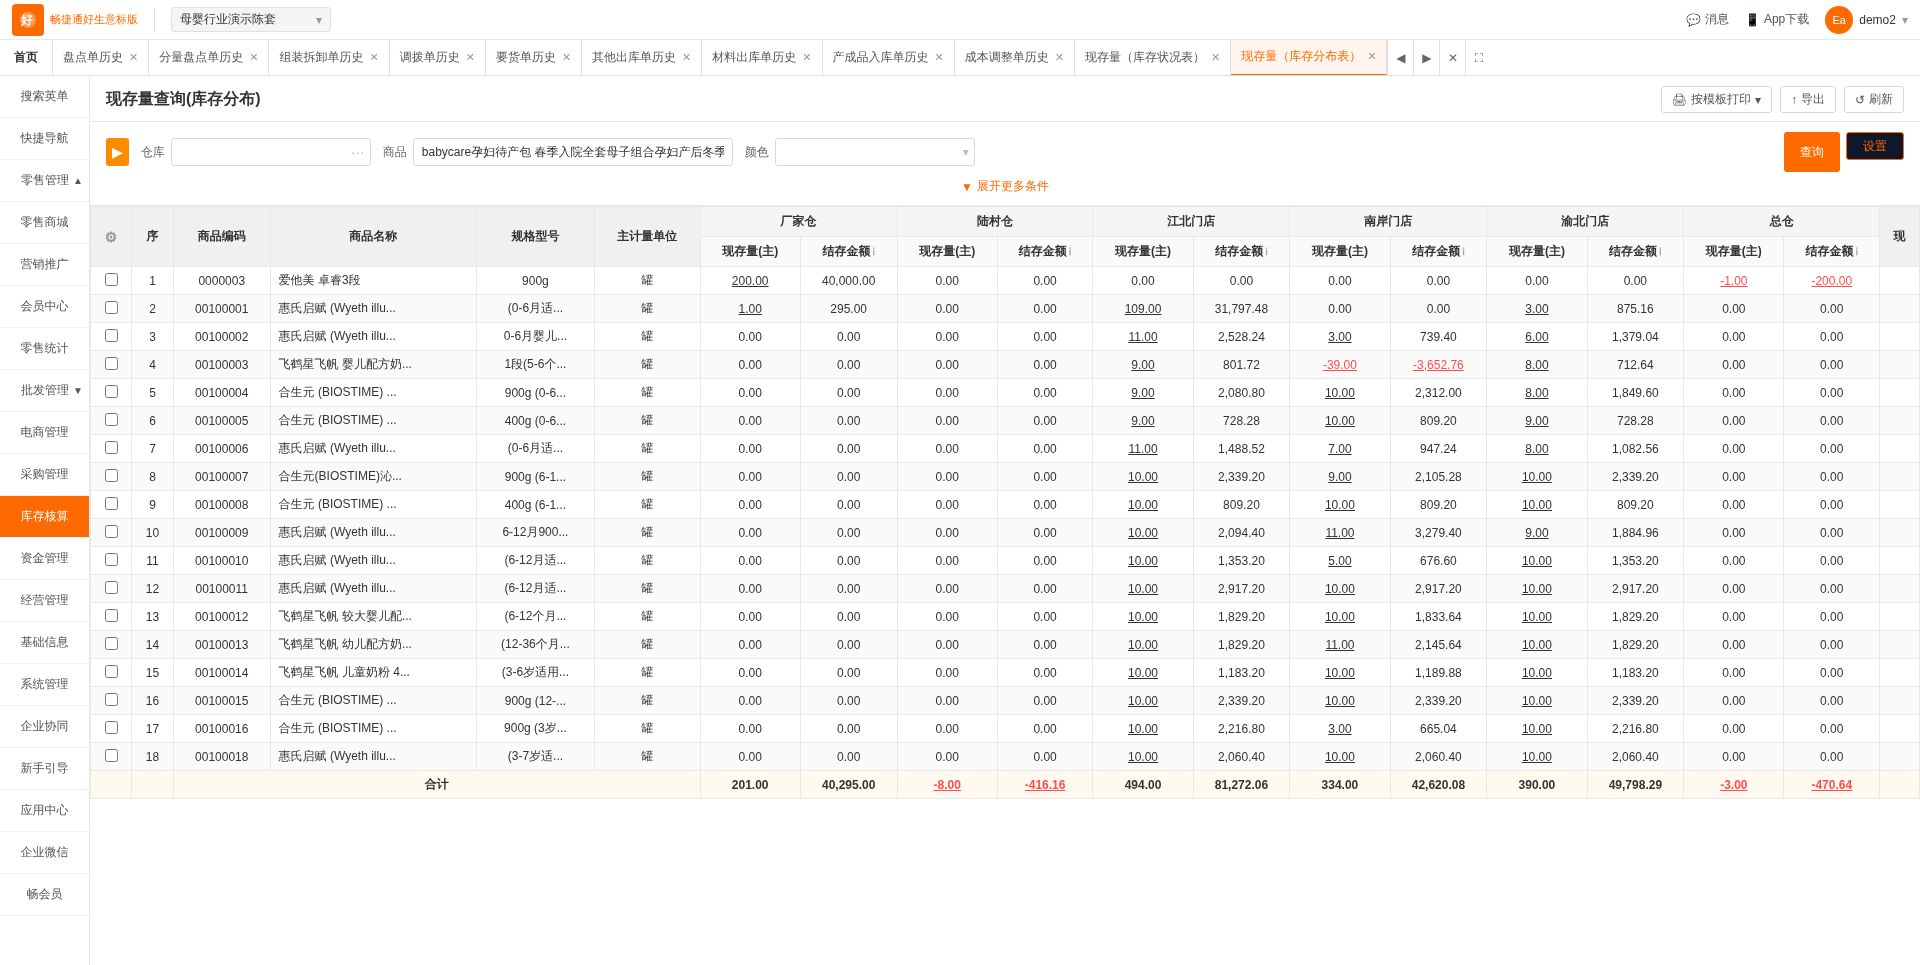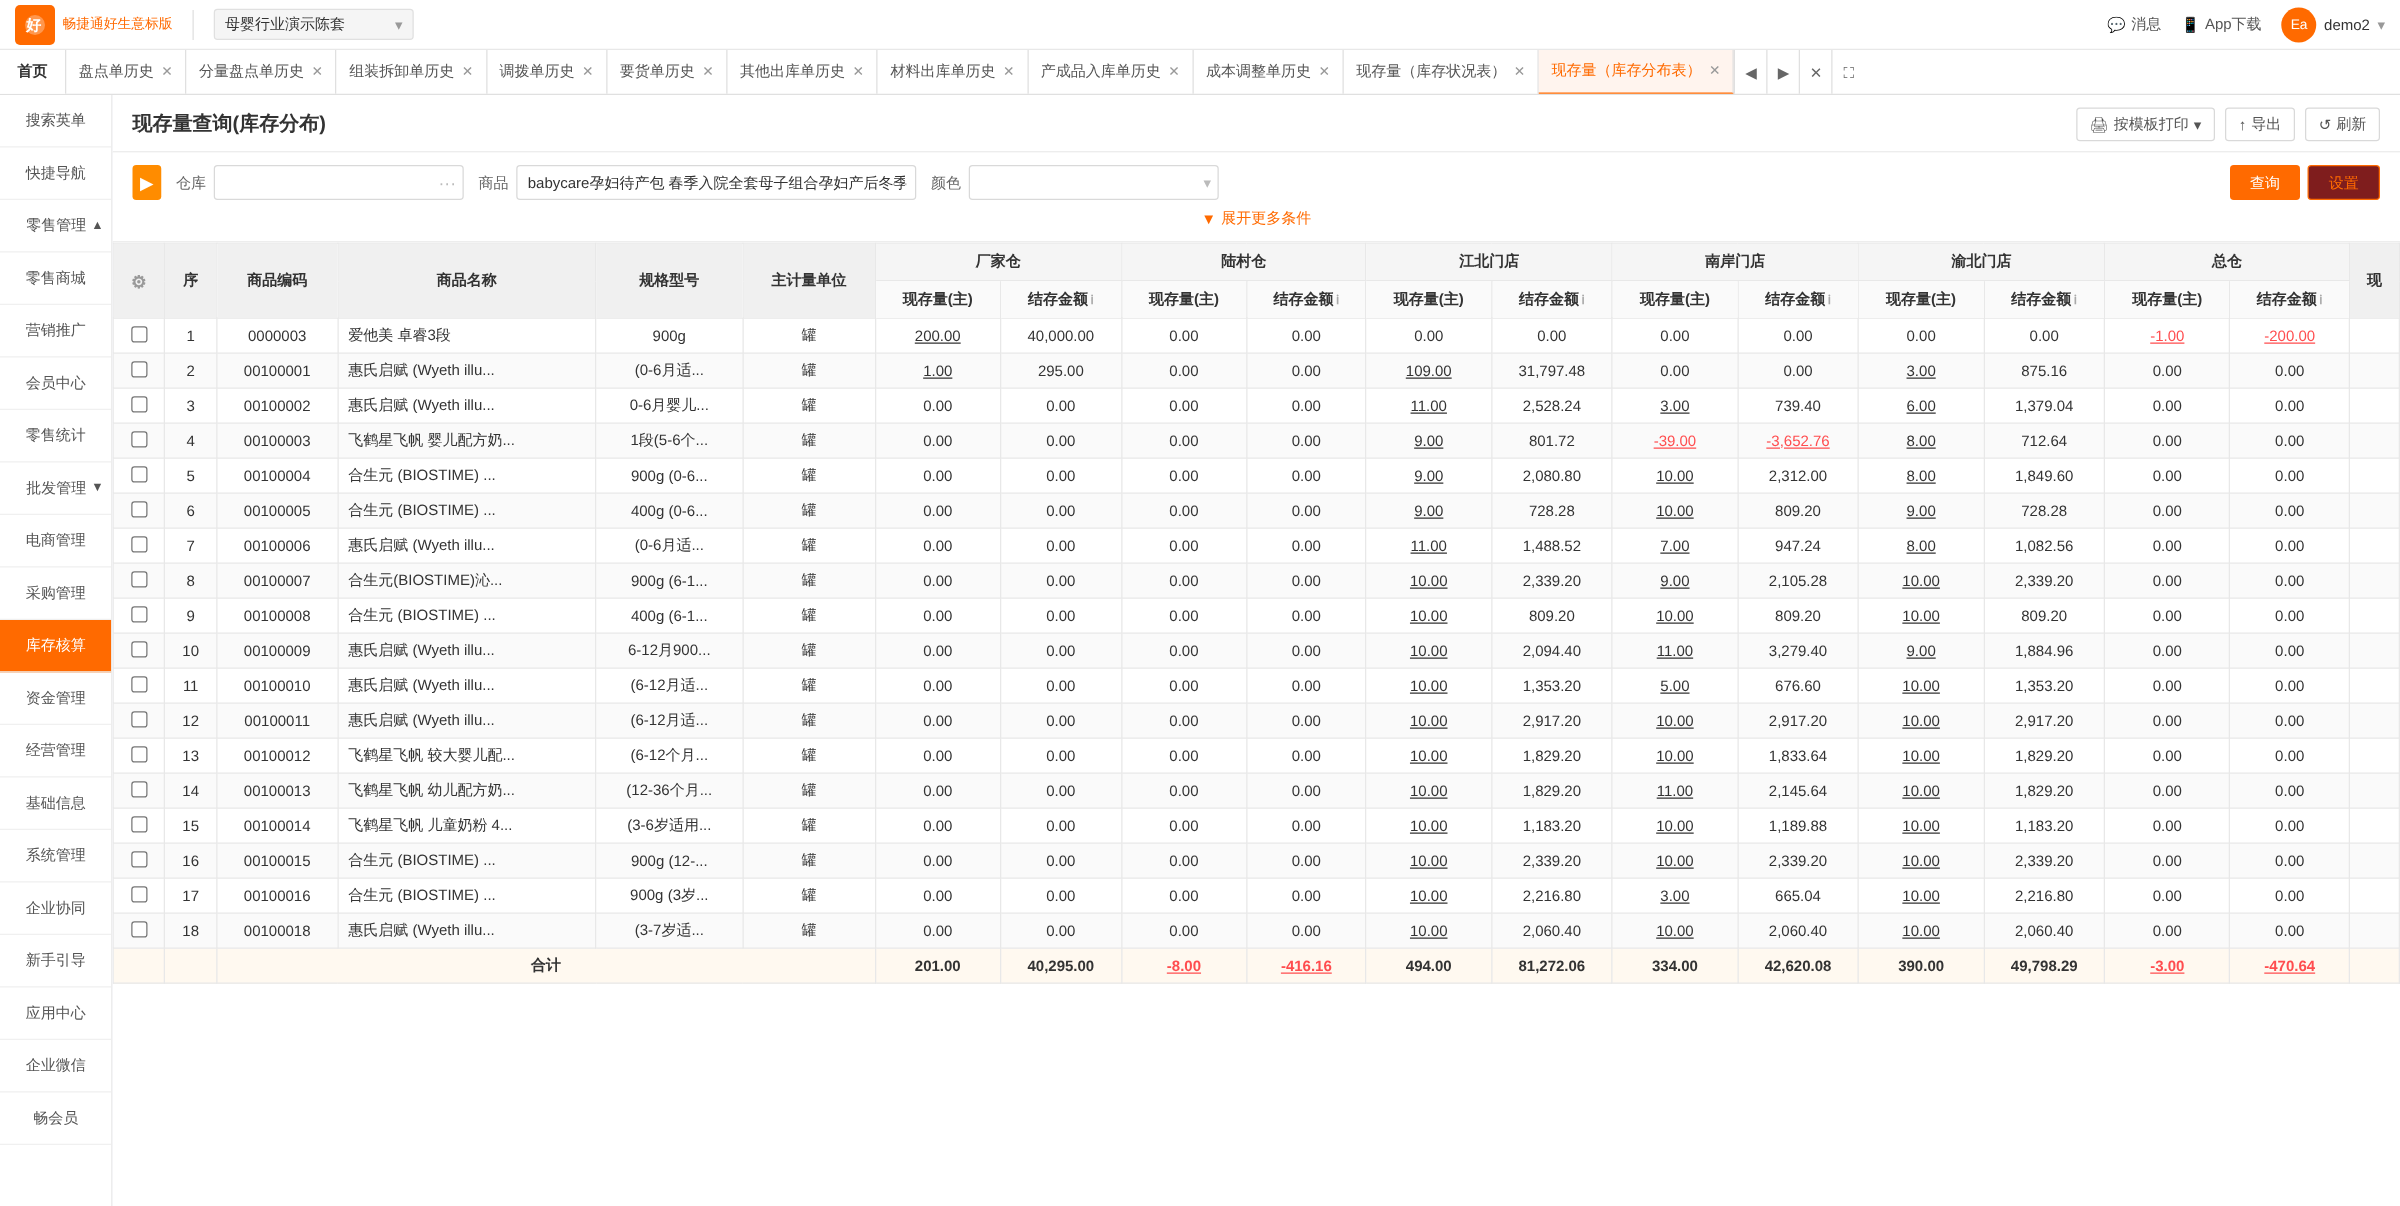--- a/index.html
+++ b/index.html
@@ -44,22 +44,22 @@
 
     
     .filter-area { background: #fff; padding: 10px 16px; border-bottom: 1px solid #e8e8e8; }
     .filter-row { display: flex; align-items: center; gap: 12px; flex-wrap: wrap; }
     .filter-item { display: flex; align-items: center; gap: 6px; }
     .filter-label { color: #666; white-space: nowrap; font-size: 12px; }
     .filter-input { border: 1px solid #d9d9d9; border-radius: 3px; padding: 4px 8px; font-size: 12px; height: 28px; color: #333; }
     .filter-input.long { width: 320px; }
     .filter-input.medium { width: 200px; }
     .filter-expand { display: flex; align-items: center; justify-content: center; gap: 4px; color: #ff6a00; cursor: pointer; font-size: 12px; margin-top: 6px; }
-    .btn-query { background: #ff6a00; color: #fff; border: none; border-radius: 3px; padding: 5px 16px; cursor: pointer; font-size: 12px; height: 28px; }
-    .btn-set { background: #7f1d1d; color: #ff6a00; border: 1px solid #ff6a00; border-radius: 3px; padding: 5px 16px; cursor: pointer; font-size: 12px; height: 28px; }
+    .btn-query { background: #ff6a00; color: #fff; border: none; border-radius: 3px; padding: 5px 16px; cursor: pointer; font-size: 12px; height: 40px; }
+    .btn-set { background: #0f172a; color: #ff6a00; border: 1px solid #ff6a00; border-radius: 3px; padding: 5px 16px; cursor: pointer; font-size: 12px; height: 28px; }
     .expand-btn { background: #ff8c00; color: #fff; border: none; border-radius: 3px; padding: 3px 6px; cursor: pointer; font-size: 14px; height: 28px; }
 
     
     .table-container { flex: 1; overflow: auto; background: #fff; margin: 0; }
     table { width: 100%; border-collapse: collapse; font-size: 12px; }
     thead tr { background: #fafafa; position: sticky; top: 0; z-index: 10; }
     th { border: 1px solid #e8e8e8; padding: 6px 8px; color: #333; font-weight: bold; text-align: center; white-space: nowrap; background: #fafafa; }
     td { border: 1px solid #e8e8e8; padding: 5px 8px; color: #333; text-align: center; white-space: nowrap; }
     .th-group { background: #f0f0f0; }
     .num-cell { text-decoration: underline; color: #333; cursor: pointer; }

